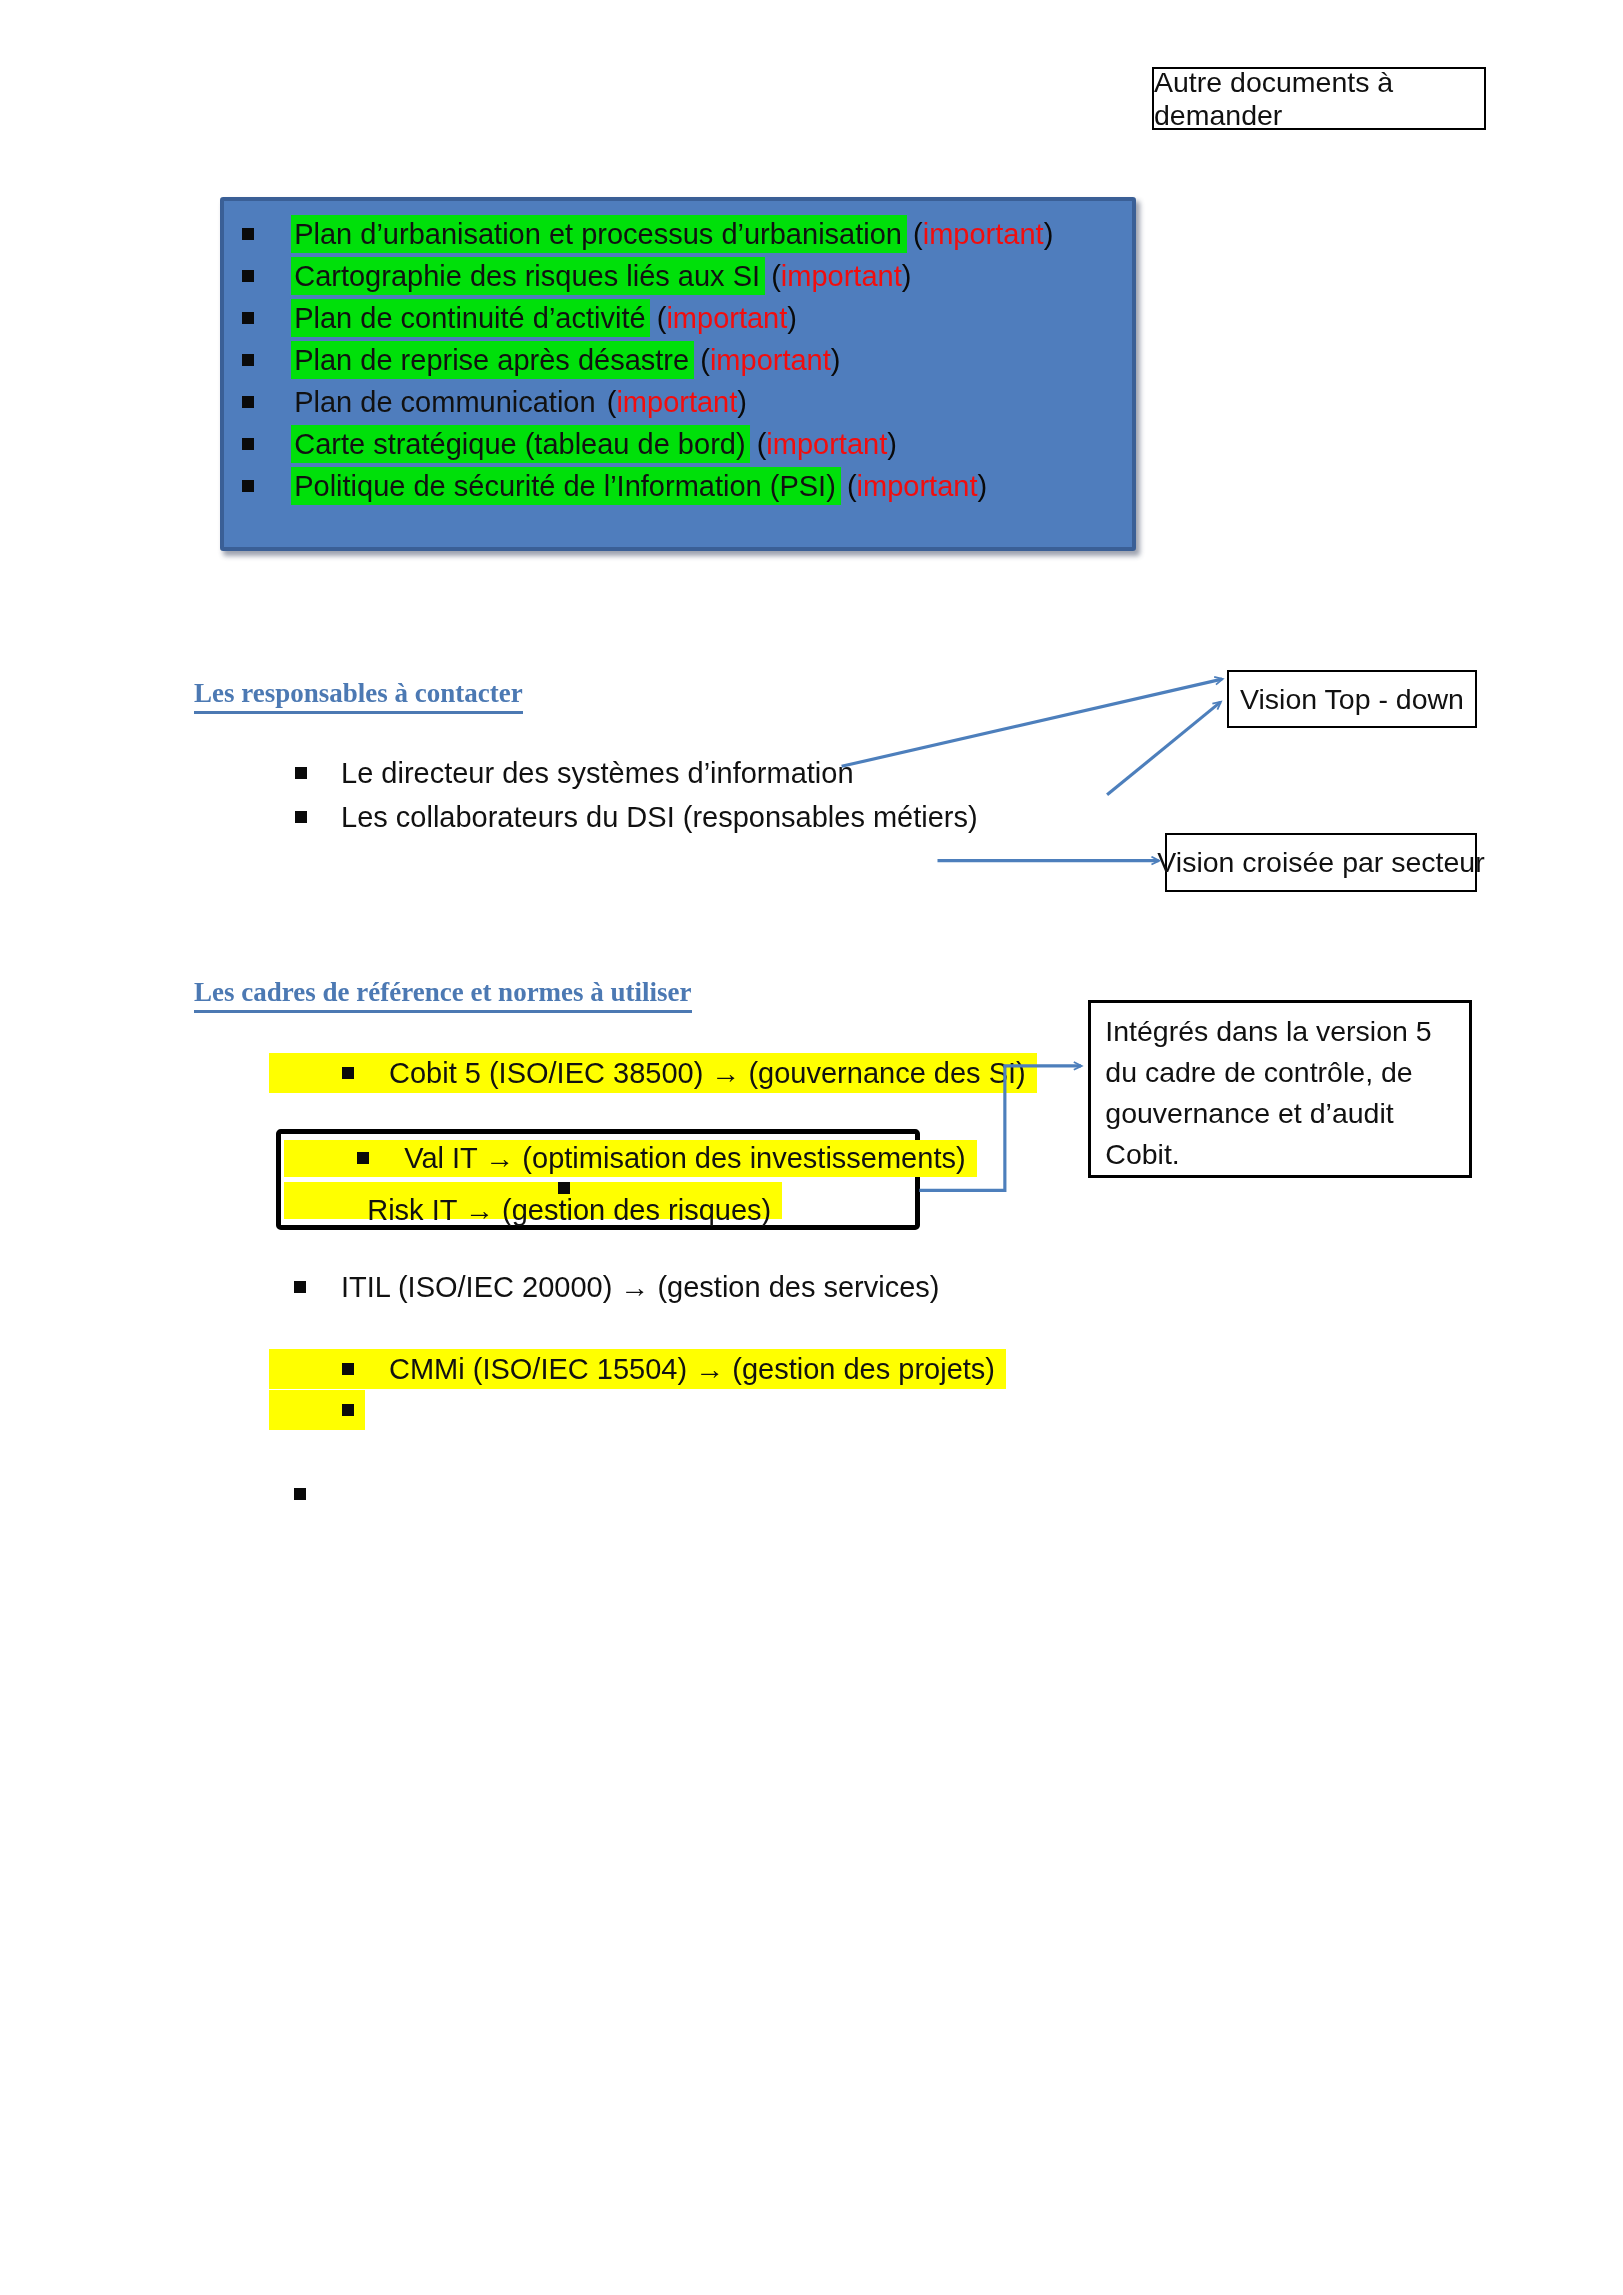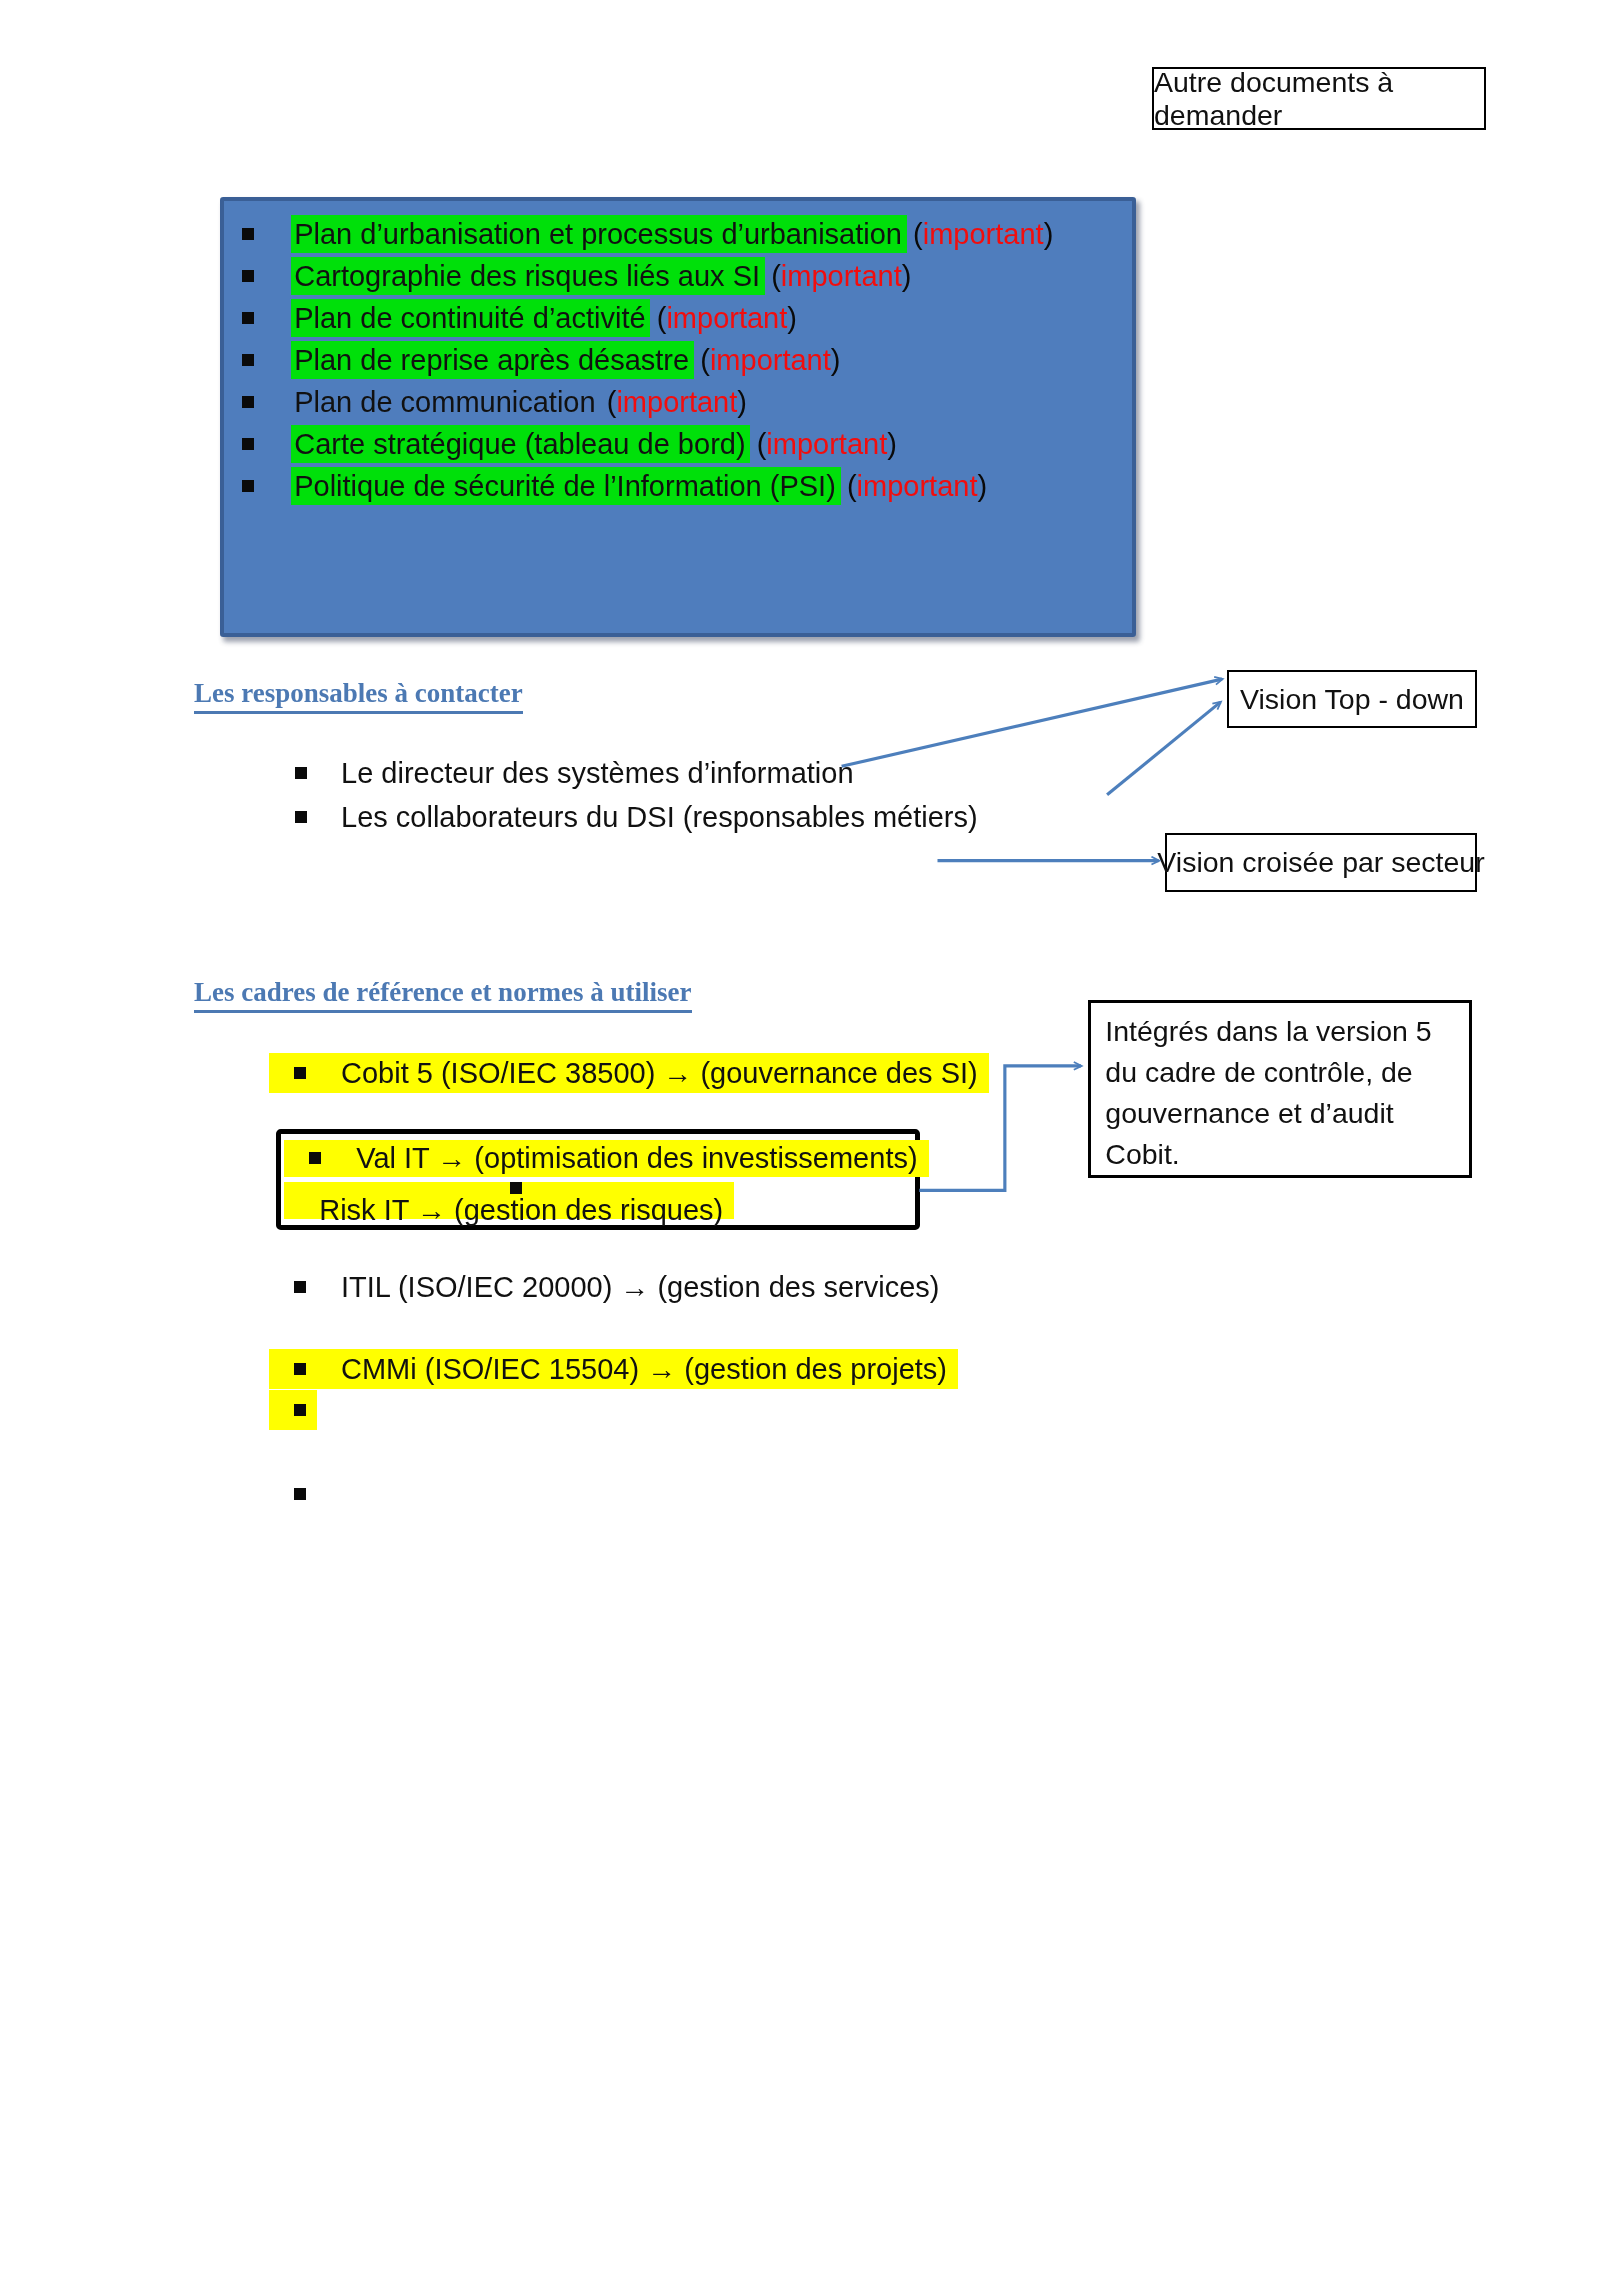--- a/index.html
+++ b/index.html
@@ -20,21 +20,21 @@
   }
   
   .top-note{
     position:absolute;left:1152px;top:67px;width:334px;height:63px;
     border:2.4px solid var(--box-border);
     display:flex;align-items:center;justify-content:center;
     font-size:28.5px;background:#fff;
   }
   
   .blue-panel{
-    position:absolute;left:220px;top:197px;width:916px;height:440px;
+    position:absolute;left:220px;top:197px;width:916px;height:354px;
     background:var(--panel-fill);
     border:4.8px solid var(--panel-border);
     border-radius:3.2px;
     box-shadow:3.2px 4.8px 5.5px rgba(40,50,80,0.45);
     padding-top:12px;
   }
   .bp-item{
     position:relative;height:42px;display:flex;align-items:center;
     padding-left:67px;font-size:29px;white-space:nowrap;
   }
@@ -73,21 +73,21 @@
   }
   #vision-top-down{left:1227px;top:670px;width:250px;height:58px;}
   #vision-croisee{left:1165px;top:833px;width:312px;height:59px;}
   
   .cd-item{
     position:absolute;left:269px;height:40px;
     display:flex;align-items:center;font-size:29px;white-space:nowrap;
   }
   .cd-item .sq{position:static;transform:none;margin-left:25px;flex:0 0 auto;}
   .cd-item .cd-label{margin-left:35px;}
-  .cd-yellow{background:var(--yellow-hl);padding-right:11px;}
+  .cd-yellow{background:var(--yellow-hl);padding-right:11px;padding-left:48px;}
   #cd-cobit{top:1053px;}
   #cd-itil{top:1267px;}
   #cd-cmmi{top:1349px;}
   #cd-iso31000{top:1390px;}
   #cd-iso27000{top:1474px;}
   .black-box{
     position:absolute;left:276px;top:1129px;width:644px;height:101px;
     border:5.5px solid var(--box-border);border-radius:4.8px;background:#fff;
   }
   .black-box .cd-item{left:3.2px;}

